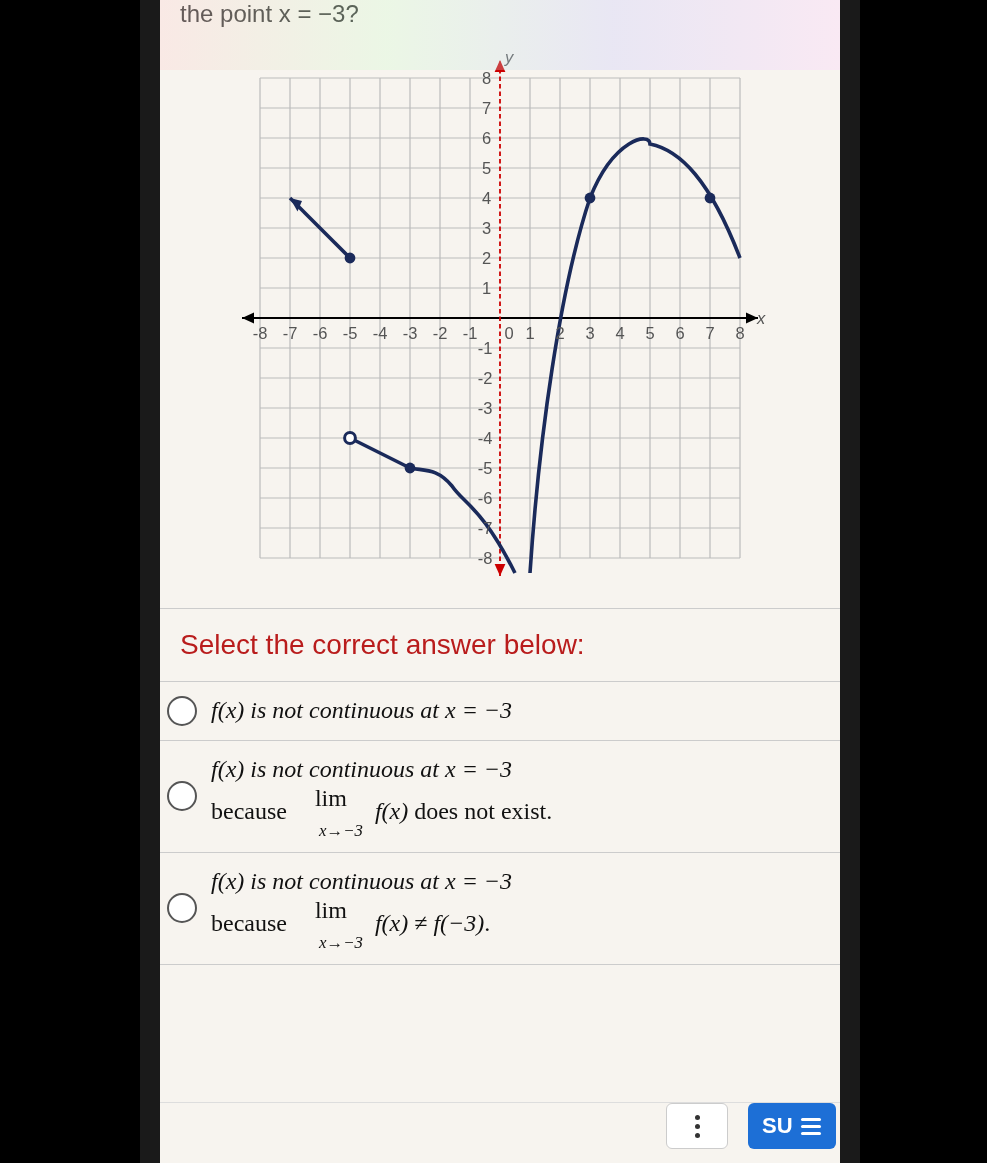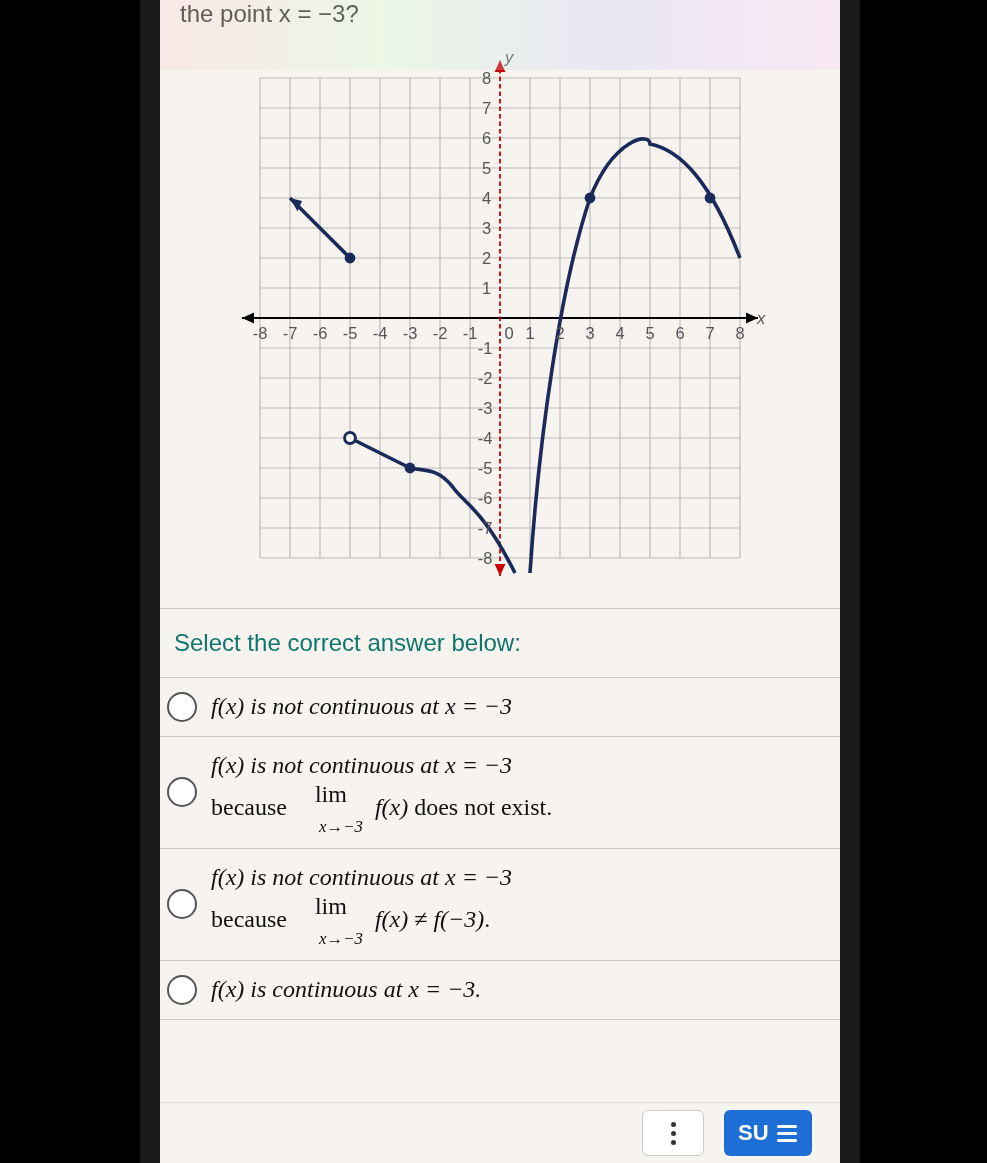--- a/index.html
+++ b/index.html
@@ -1,24 +1,24 @@
 <!DOCTYPE html>
 <html><head>
 <meta charset="utf-8">
 <style>
   html,body{margin:0;padding:0;width:987px;height:1163px;background:#000;font-family:Arial,sans-serif;overflow:hidden;}
   .phone-frame{position:absolute;left:140px;top:0;width:720px;height:1163px;background:#f7f4ef;border-left:20px solid #1a1a1a;border-right:20px solid #1a1a1a;box-sizing:border-box;}
   .question-header{font-size:24px;color:#333;padding:0 20px 10px 20px;}
   .graph-area{display:flex;justify-content:center;padding:10px 0 20px 0;}
-  .prompt-row{border-top:1px solid #ccc;border-bottom:1px solid #ccc;padding:20px 14px;font-size:24px;color:#0f766e;}
+  .prompt-row{border-top:1px solid #ccc;border-bottom:1px solid #ccc;padding:20px 20px;font-size:28px;color:#b91c1c;}
   .option-row{display:flex;align-items:center;border-bottom:1px solid #ccc;padding:12px 7px;gap:14px;}
   .radio{flex:0 0 auto;width:26px;height:26px;border:2px solid #555;border-radius:50%;background:#fff;}
   .option-text{font-size:24px;color:#111;line-height:1.4;font-family:'Times New Roman',serif;}
   .option-text .math{font-style:italic;}
-  .footer{position:absolute;bottom:0;left:0;right:0;height:60px;display:flex;justify-content:flex-end;align-items:center;gap:20px;padding-right:28px;border-top:1px solid #ddd;background:#f7f4ef;}
+  .footer{position:absolute;bottom:0;left:0;right:0;height:60px;display:flex;justify-content:flex-end;align-items:flex-start;gap:20px;padding-right:4px;border-top:1px solid #ddd;background:#f7f4ef;}
   .dots-btn{width:60px;height:44px;border:1px solid #ccc;border-radius:6px;display:flex;flex-direction:column;justify-content:center;align-items:center;gap:4px;background:#fff;}
   .dots-btn span{width:5px;height:5px;background:#333;border-radius:50%;}
   .submit-btn{background:#1d6fd6;color:#fff;font-weight:bold;font-size:22px;padding:10px 14px;border-radius:6px;display:flex;align-items:center;gap:8px;overflow:hidden;width:60px;}
   .hamb{display:flex;flex-direction:column;gap:4px;}
   .hamb span{display:block;width:20px;height:3px;background:#fff;border-radius:2px;}
   
   .sheen{position:absolute;top:0;left:0;right:0;height:70px;background:linear-gradient(90deg,rgba(255,200,200,.25),rgba(200,255,200,.25),rgba(200,200,255,.3),rgba(255,200,255,.25));pointer-events:none;}
   sub.lim{font-size:.7em;font-style:italic;margin-left:20px;}
 </style>
 </head>
@@ -172,26 +172,20 @@
       <span class="math">f(x) is not continuous at x = −3</span><br>
       <span>because&nbsp;
         <span style="display:inline-block;text-align:center;vertical-align:middle;line-height:1;">
           <span>lim</span><br><sub class="lim">x→−3</sub>
         </span>
         &nbsp;<span class="math">f(x) ≠ f(−3)</span>.
       </span>
     </div>
   </div>
 
-  <div class="option-row">
-    <div class="radio"></div>
-    <div class="option-text">
-      <span class="math">f(x) is continuous at x = −3.</span>
-    </div>
-  </div>
 
   <div class="footer">
     <div class="dots-btn">
       <span></span>
         <span></span>
         <span></span>
     </div>
     <div class="submit-btn">
       <span>SU</span>
       <div class="hamb">

